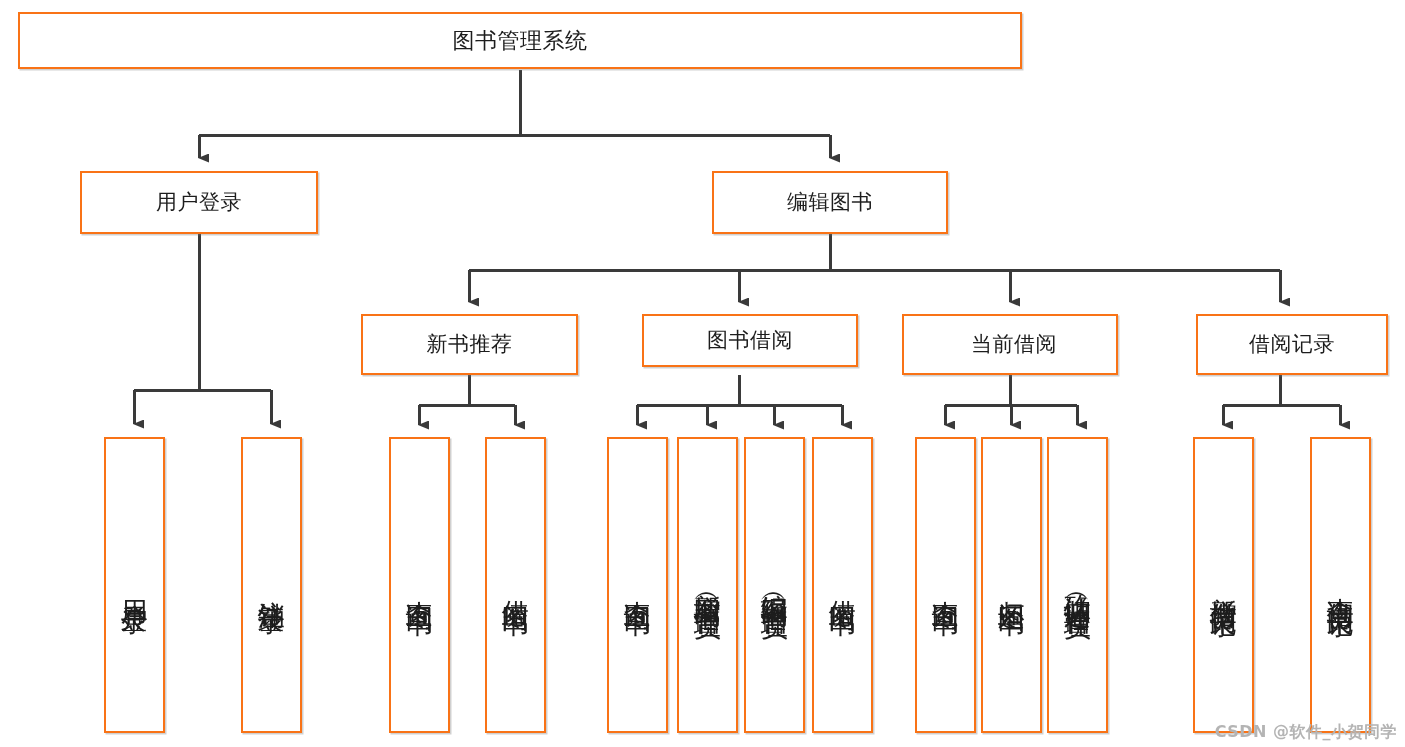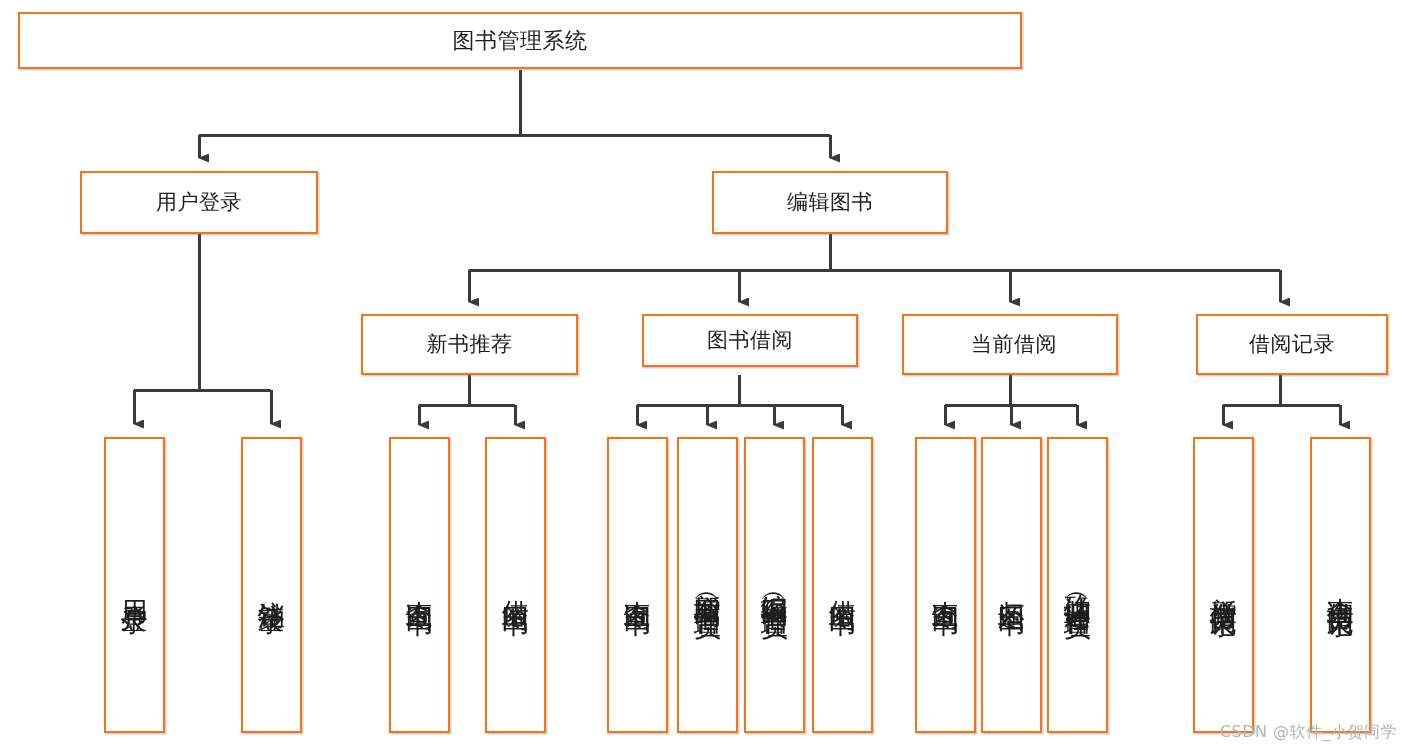--- a/index.html
+++ b/index.html
@@ -66,20 +66,21 @@
     max-height: 100%;
   }
   #watermark {
     position: absolute;
     right: 8px;
     bottom: 4px;
     font-size: 16px;
     color: #b4b4b4;
     white-space: nowrap;
     letter-spacing: 0.5px;
+    font-weight: bold;
   }
 </style>
 </head>
 <body>
 
 <div id="diagram-root">
 
   <svg id="edges-layer" viewBox="0 0 1405 747" width="1405" height="747" xmlns="http://www.w3.org/2000/svg">
     <defs>
       <marker id="arrowhead" markerWidth="9" markerHeight="11" refX="4.5" refY="10" orient="auto" markerUnits="userSpaceOnUse">

